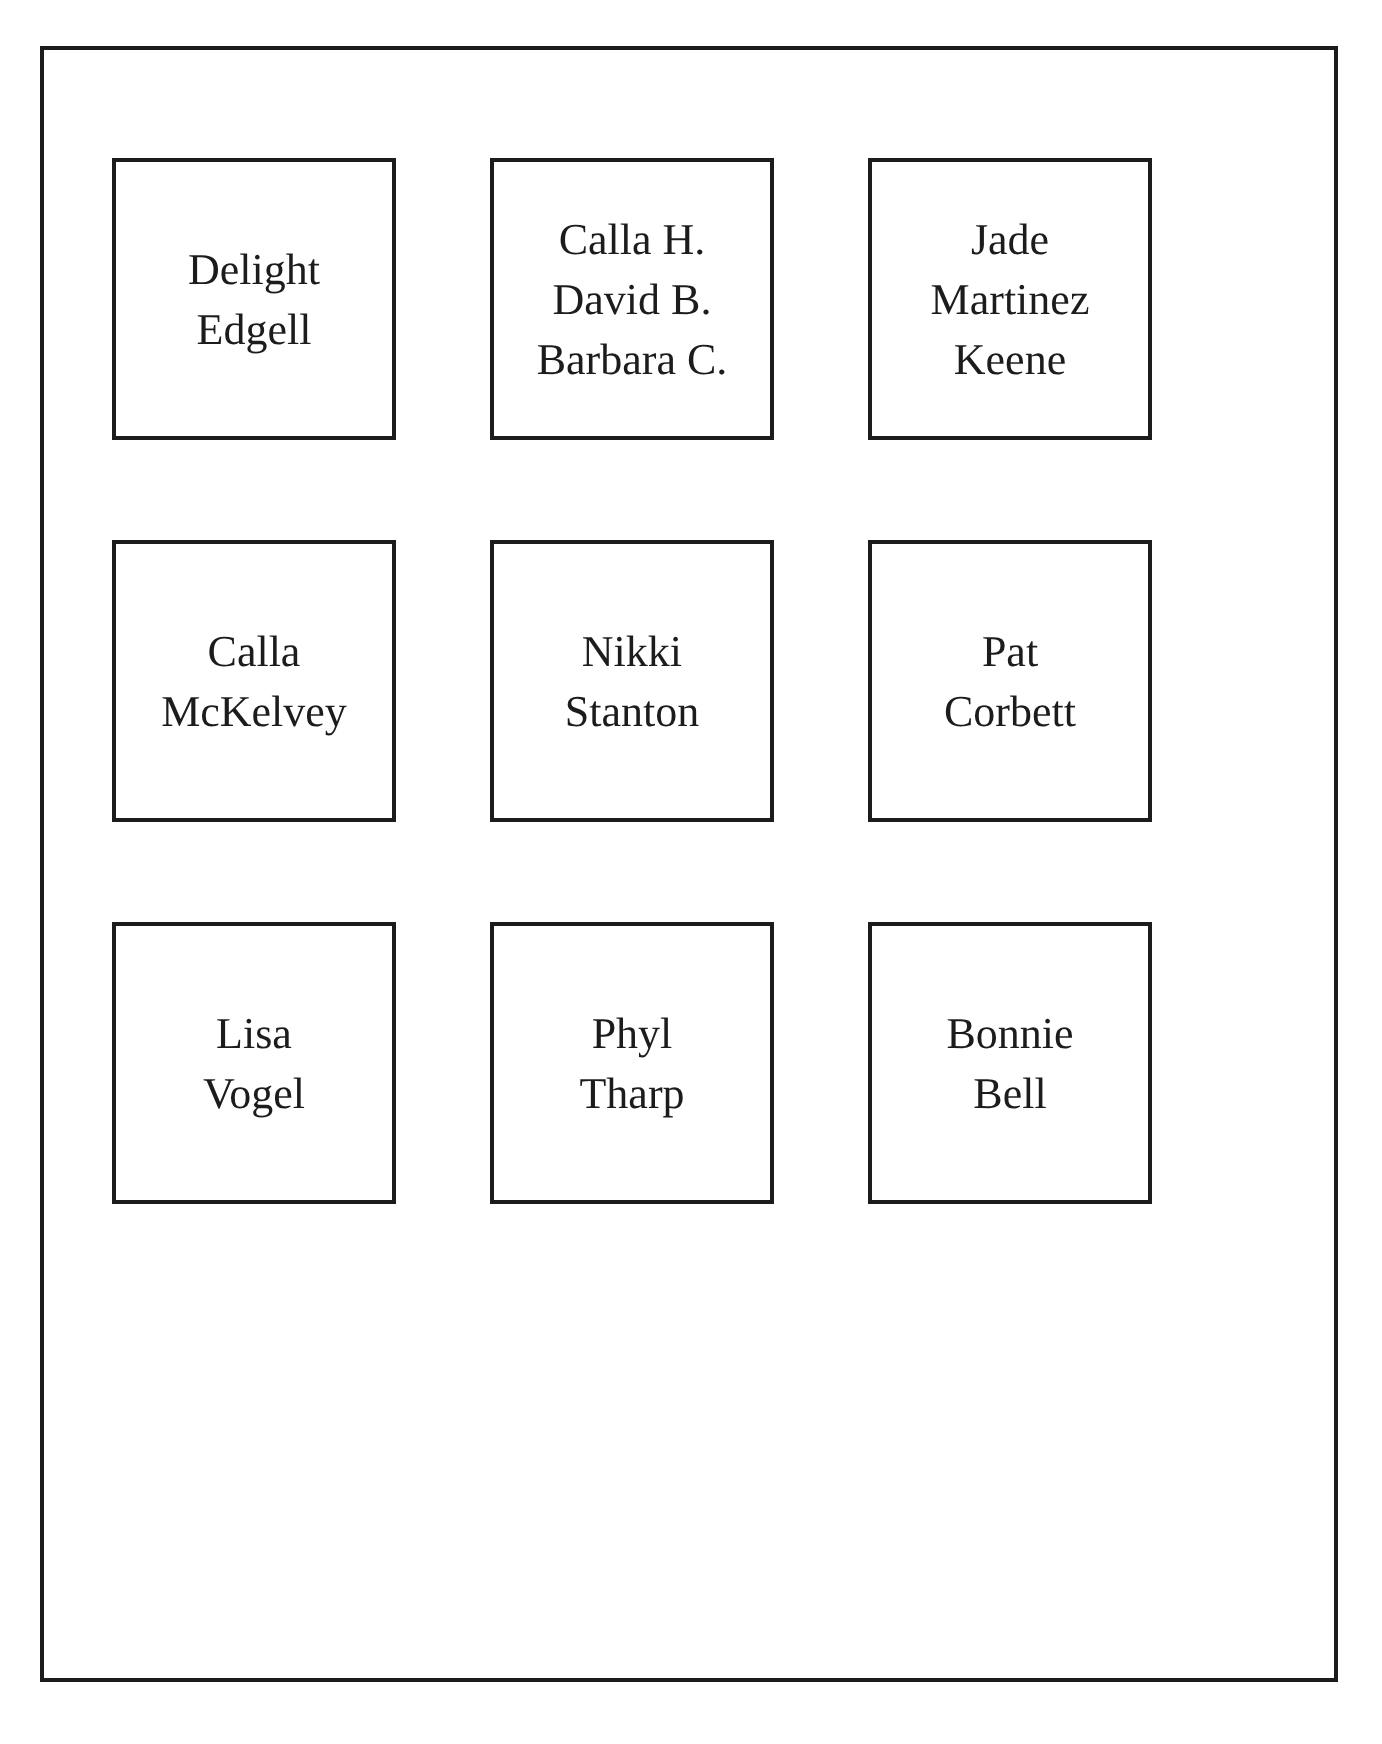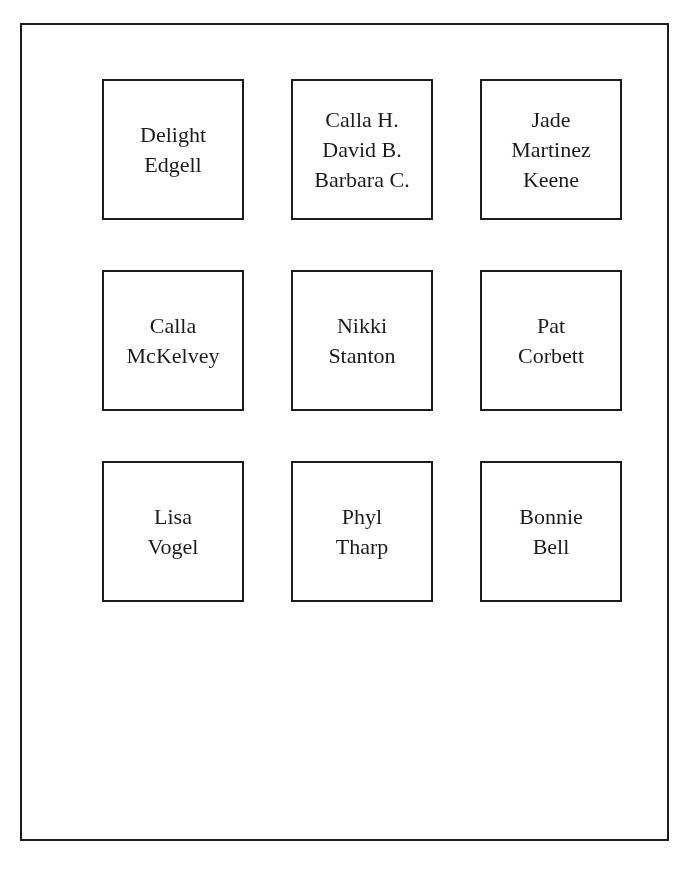--- a/index.html
+++ b/index.html
@@ -23,21 +23,21 @@
     border: 2px solid #1c1c1c;
     box-sizing: border-box;
     background: #ffffff;
   }
   .name-grid {
     display: grid;
     grid-template-columns: repeat(3, 142px);
     grid-auto-rows: 141px;
     column-gap: 47px;
     row-gap: 50px;
-    padding: 54px 0 0 80px;
+    padding: 54px 0 0 34px;
   }
   .name-card {
     border: 2px solid #1c1c1c;
     box-sizing: border-box;
     background: #ffffff;
     display: flex;
     align-items: center;
     justify-content: center;
     text-align: center;
   }

